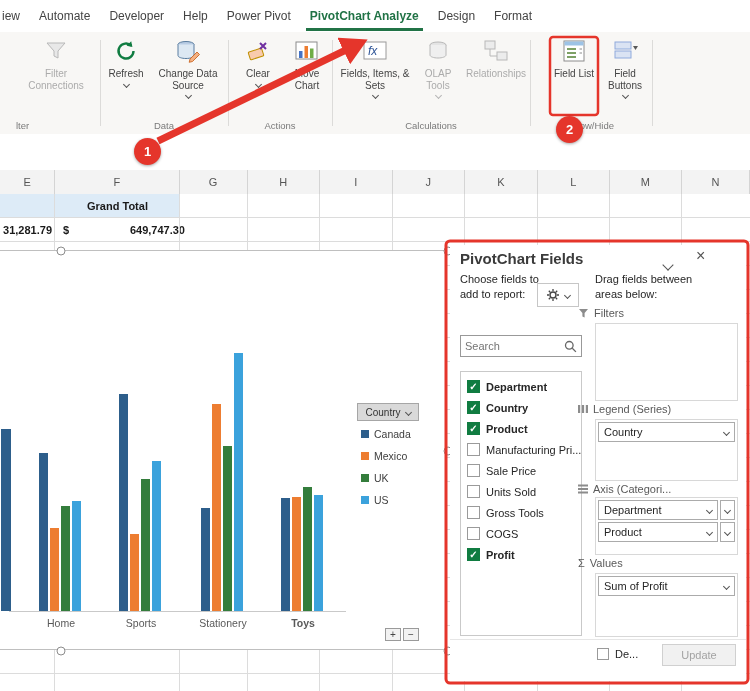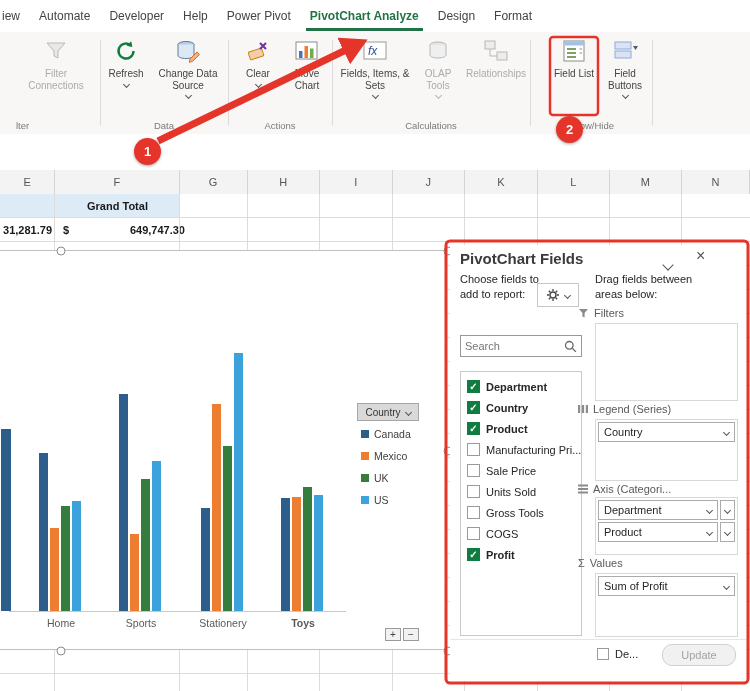--- a/index.html
+++ b/index.html
@@ -73,21 +73,21 @@
   .area-label{position:absolute;left:128px;display:flex;align-items:center;gap:5px;font-size:11px;color:#595959}
   .area-box{position:absolute;left:145px;width:143px;border:1px solid #d8d8d8;background:#fff;box-sizing:border-box}
   .chip{height:20px;margin:2px;border:1px solid #ababab;background:#fff;display:flex;align-items:center;justify-content:space-between;font-size:11px;color:#262626;padding:0 5px;box-sizing:border-box}
   .chip-row{display:flex;margin:2px;gap:2px}
   .chip-row .chip{flex:1;margin:0}
   .mini{width:15px;height:20px;border:1px solid #ababab;display:flex;align-items:center;justify-content:center;box-sizing:border-box;background:#fff}
   .sigma{font-size:11px;color:#595959}
   .pane-sep{position:absolute;left:0;right:0;top:394px;height:1px;background:#e6e6e6}
   .defer{position:absolute;left:147px;top:403px;display:flex;align-items:center;gap:6px;font-size:11px;color:#262626}
   .defer .cb{width:12px;height:12px}
-  .update{position:absolute;left:212px;top:399px;width:74px;height:22px;background:#f1f1f1;border:1px solid #d0d0d0;color:#a3a3a3;font-size:11px;display:flex;align-items:center;justify-content:center;border-radius:10px;box-sizing:border-box}
+  .update{position:absolute;left:212px;top:399px;width:74px;height:22px;background:#f1f1f1;border:1px solid #d0d0d0;color:#a3a3a3;font-size:11px;display:flex;align-items:center;justify-content:center;border-radius:0;box-sizing:border-box}
 
   
   .annot-svg{position:absolute;inset:0;width:750px;height:691px;pointer-events:none;z-index:50}
   .acirc{position:absolute;width:27px;height:27px;border-radius:50%;background:#e5352b;color:#fff;font-size:13px;font-weight:700;display:flex;align-items:center;justify-content:center;z-index:51;box-shadow:0 1px 3px rgba(0,0,0,.35)}
 </style>
 </head>
 <body>
 
 <div id="app">
 

